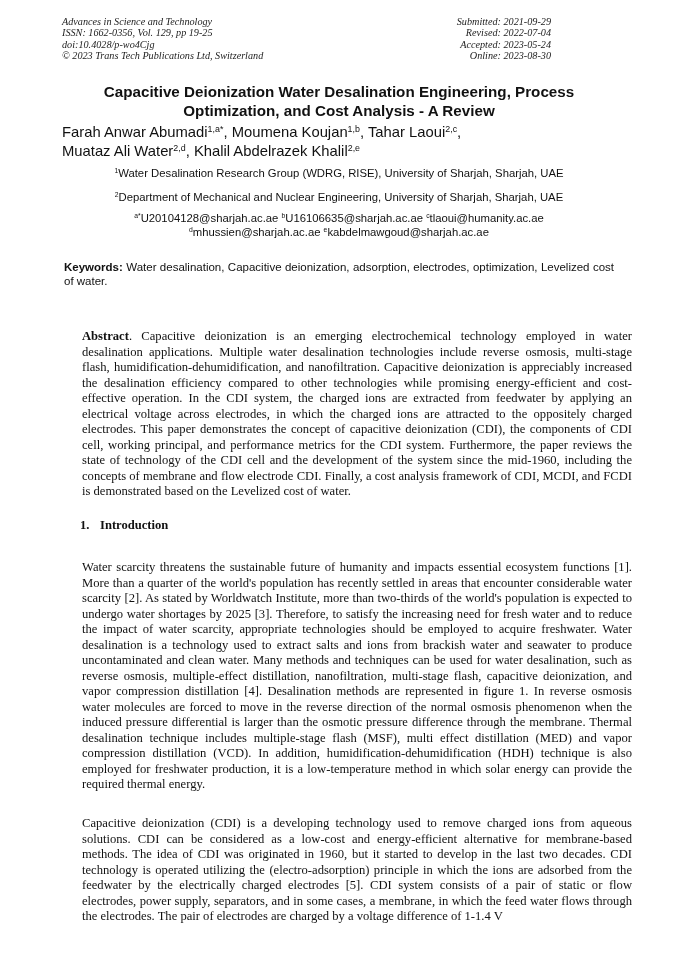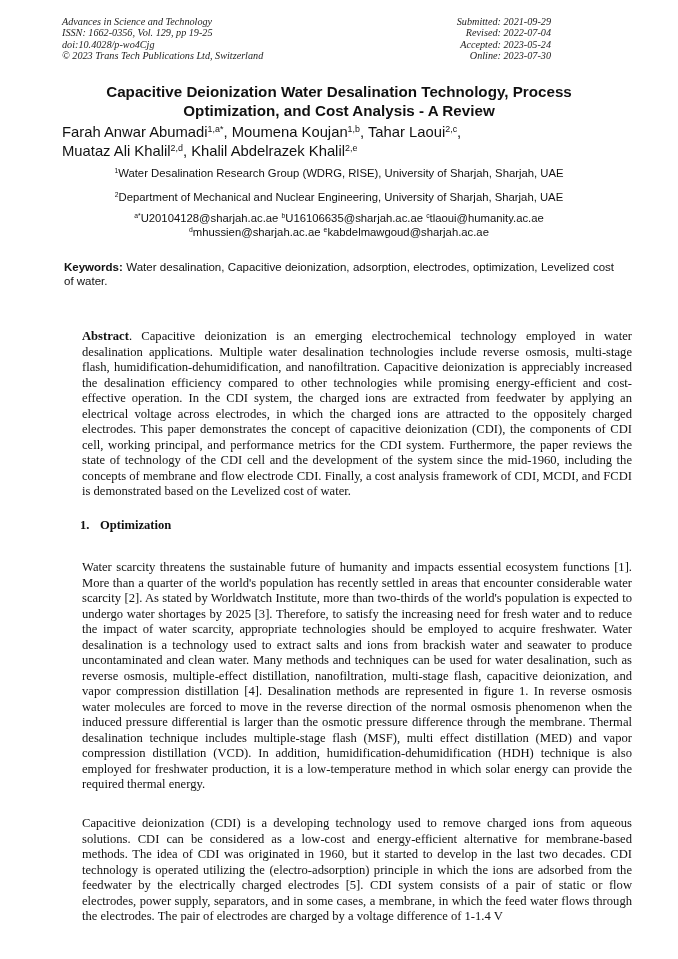--- a/index.html
+++ b/index.html
@@ -65,30 +65,30 @@
     <div>Advances in Science and Technology</div>
     <div>ISSN: 1662-0356, Vol. 129, pp 19-25</div>
     <div>doi:10.4028/p-wo4Cjg</div>
     <div>© 2023 Trans Tech Publications Ltd, Switzerland</div>
   </div>
 
   <div class="hdr-right">
     <div>Submitted: 2021-09-29</div>
     <div>Revised: 2022-07-04</div>
     <div>Accepted: 2023-05-24</div>
-    <div>Online: 2023-07-30</div>
+    <div>Online: 2023-08-30</div>
   </div>
 
-  <h1 class="title">Capacitive Deionization Water Desalination Technology, Process Optimization, and Cost Analysis - A Review</h1>
+  <h1 class="title">Capacitive Deionization Water Desalination Engineering, Process Optimization, and Cost Analysis - A Review</h1>
 
   <div class="authors">
     <span><span>Farah Anwar Abumadi</span><sup>1,a*</sup><span>, </span></span>
     <span><span>Moumena Koujan</span><sup>1,b</sup><span>, </span></span>
     <span><span>Tahar Laoui</span><sup>2,c</sup><span>,</span></span><br>
-    <span><span>Muataz Ali Khalil</span><sup>2,d</sup><span>, </span></span>
+    <span><span>Muataz Ali Water</span><sup>2,d</sup><span>, </span></span>
     <span><span>Khalil Abdelrazek Khalil</span><sup>2,e</sup><span></span></span>
   </div>
 
   <div class="affil affil1"><sup>1</sup><span>Water Desalination Research Group (WDRG, RISE), University of Sharjah, Sharjah, UAE</span></div>
   <div class="affil affil2"><sup>2</sup><span>Department of Mechanical and Nuclear Engineering, University of Sharjah, Sharjah, UAE</span></div>
 
   <div class="emails">
     <span><sup>a*</sup><span>U20104128@sharjah.ac.ae</span></span>
     <span><sup>b</sup><span>U16106635@sharjah.ac.ae</span></span>
     <span><sup>c</sup><span>tlaoui@humanity.ac.ae</span></span><br>
@@ -97,19 +97,19 @@
   </div>
 
   <div class="keywords">
     <b>Keywords:</b>
     <span>Water desalination, Capacitive deionization, adsorption, electrodes, optimization, Levelized cost of water.</span>
   </div>
 
   <p class="para abstract"><b>Abstract</b><span>. Capacitive deionization is an emerging electrochemical technology employed in water desalination applications. Multiple water desalination technologies include reverse osmosis, multi-stage flash, humidification-dehumidification, and nanofiltration. Capacitive deionization is appreciably increased the desalination efficiency compared to other technologies while promising energy-efficient and cost-effective operation. In the CDI system, the charged ions are extracted from feedwater by applying an electrical voltage across electrodes, in which the charged ions are attracted to the oppositely charged electrodes. This paper demonstrates the concept of capacitive deionization (CDI), the components of CDI cell, working principal, and performance metrics for the CDI system. Furthermore, the paper reviews the state of technology of the CDI cell and the development of the system since the mid-1960, including the concepts of membrane and flow electrode CDI. Finally, a cost analysis framework of CDI, MCDI, and FCDI is demonstrated based on the Levelized cost of water.</span></p>
 
   <div class="section-heading">
-    <span class="num">1.</span><span>Optimization</span>
+    <span class="num">1.</span><span>Introduction</span>
   </div>
 
   <p class="para intro1">Water scarcity threatens the sustainable future of humanity and impacts essential ecosystem functions [1]. More than a quarter of the world's population has recently settled in areas that encounter considerable water scarcity [2]. As stated by Worldwatch Institute, more than two-thirds of the world's population is expected to undergo water shortages by 2025 [3]. Therefore, to satisfy the increasing need for fresh water and to reduce the impact of water scarcity, appropriate technologies should be employed to acquire freshwater. Water desalination is a technology used to extract salts and ions from brackish water and seawater to produce uncontaminated and clean water. Many methods and techniques can be used for water desalination, such as reverse osmosis, multiple-effect distillation, nanofiltration, multi-stage flash, capacitive deionization, and vapor compression distillation [4]. Desalination methods are represented in figure 1. In reverse osmosis water molecules are forced to move in the reverse direction of the normal osmosis phenomenon when the induced pressure differential is larger than the osmotic pressure difference through the membrane. Thermal desalination technique includes multiple-stage flash (MSF), multi effect distillation (MED) and vapor compression distillation (VCD). In addition, humidification-dehumidification (HDH) technique is also employed for freshwater production, it is a low-temperature method in which solar energy can provide the required thermal energy.</p>
   <p class="para intro2">Capacitive deionization (CDI) is a developing technology used to remove charged ions from aqueous solutions. CDI can be considered as a low-cost and energy-efficient alternative for membrane-based methods. The idea of CDI was originated in 1960, but it started to develop in the last two decades. CDI technology is operated utilizing the (electro-adsorption) principle in which the ions are adsorbed from the feedwater by the electrically charged electrodes [5]. CDI system consists of a pair of static or flow electrodes, power supply, separators, and in some cases, a membrane, in which the feed water flows through the electrodes. The pair of electrodes are charged by a voltage difference of 1-1.4 V</p>
 
 </div>
 
 </body></html>

